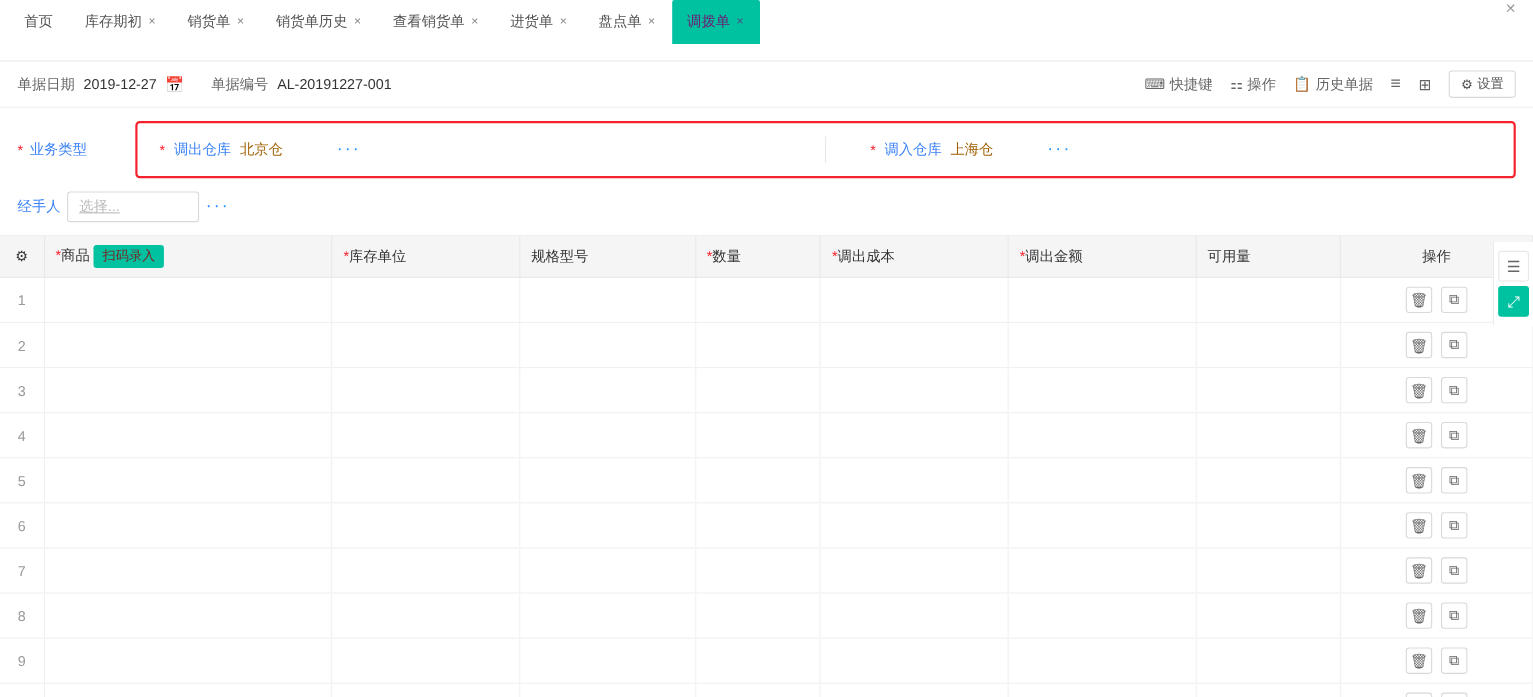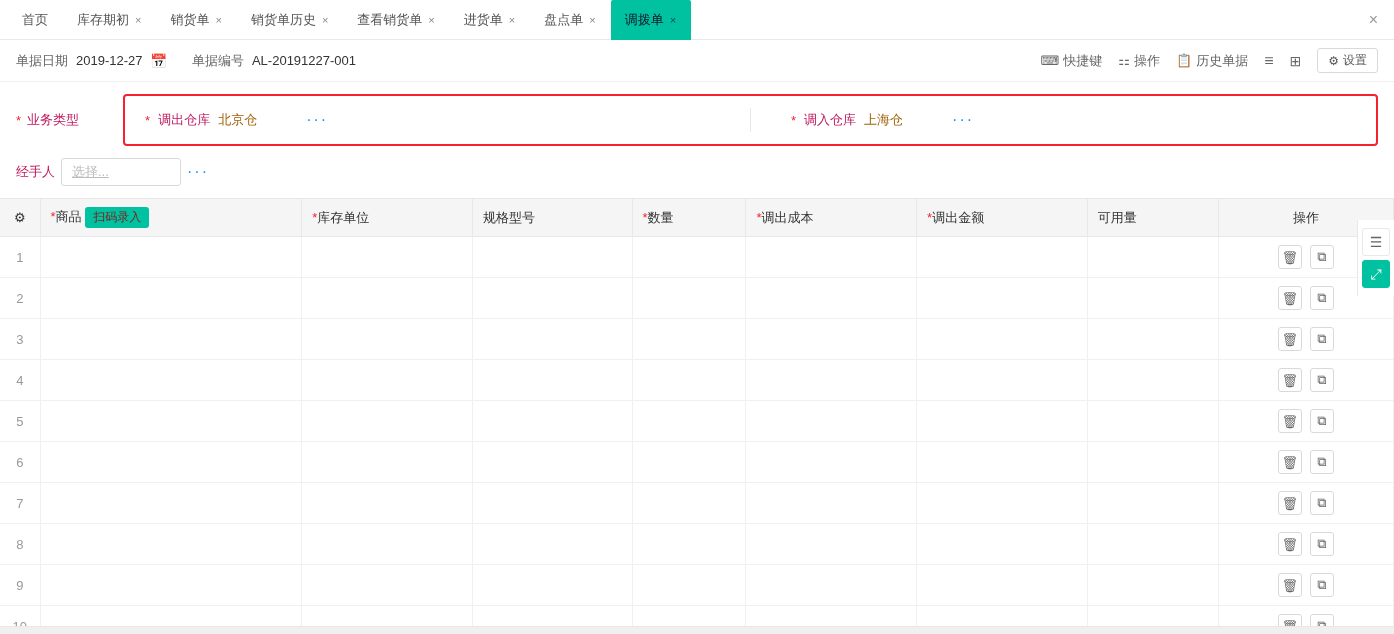--- a/index.html
+++ b/index.html
@@ -1,40 +1,39 @@
 <!DOCTYPE html>
 <html><head>
   <meta charset="utf-8">
   <style>
     * { box-sizing: border-box; margin: 0; padding: 0; }
     body { font-family: 'Microsoft YaHei', Arial, sans-serif; font-size: 13px; background: #fff; color: #333; overflow: hidden; }
 
     
     .tab-bar {
       display: flex;
-      align-items: center;
       border-bottom: 1px solid #e8e8e8;
       background: #fff;
-      height: 40px;
+      height: 56px;
       padding: 0 8px;
     }
     .tab-item {
       display: flex;
       align-items: center;
       padding: 0 14px;
       height: 40px;
       cursor: pointer;
       font-size: 13px;
       color: #555;
       border-right: 1px solid transparent;
       white-space: nowrap;
     }
     .tab-item.active {
       background: #00c2a0;
-      color: #0f172a;
+      color: #701a75;
       border-radius: 2px 2px 0 0;
     }
     .tab-close {
       margin-left: 6px;
       font-size: 11px;
       color: inherit;
       cursor: pointer;
       opacity: 0.7;
     }
     .tab-bar-close {
@@ -98,21 +97,21 @@
     .form-row {
       display: flex;
       align-items: center;
       gap: 24px;
     }
     .form-field {
       display: flex;
       align-items: center;
       gap: 6px;
     }
-    .field-label { color: #be185d; font-size: 13px; }
+    .field-label { color: #3b82f6; font-size: 13px; }
     .required { color: #f5222d; }
     .field-value {
       color: #a16207;
       font-size: 13px;
       min-width: 80px;
     }
     .field-select {
       display: flex;
       align-items: center;
       gap: 6px;

